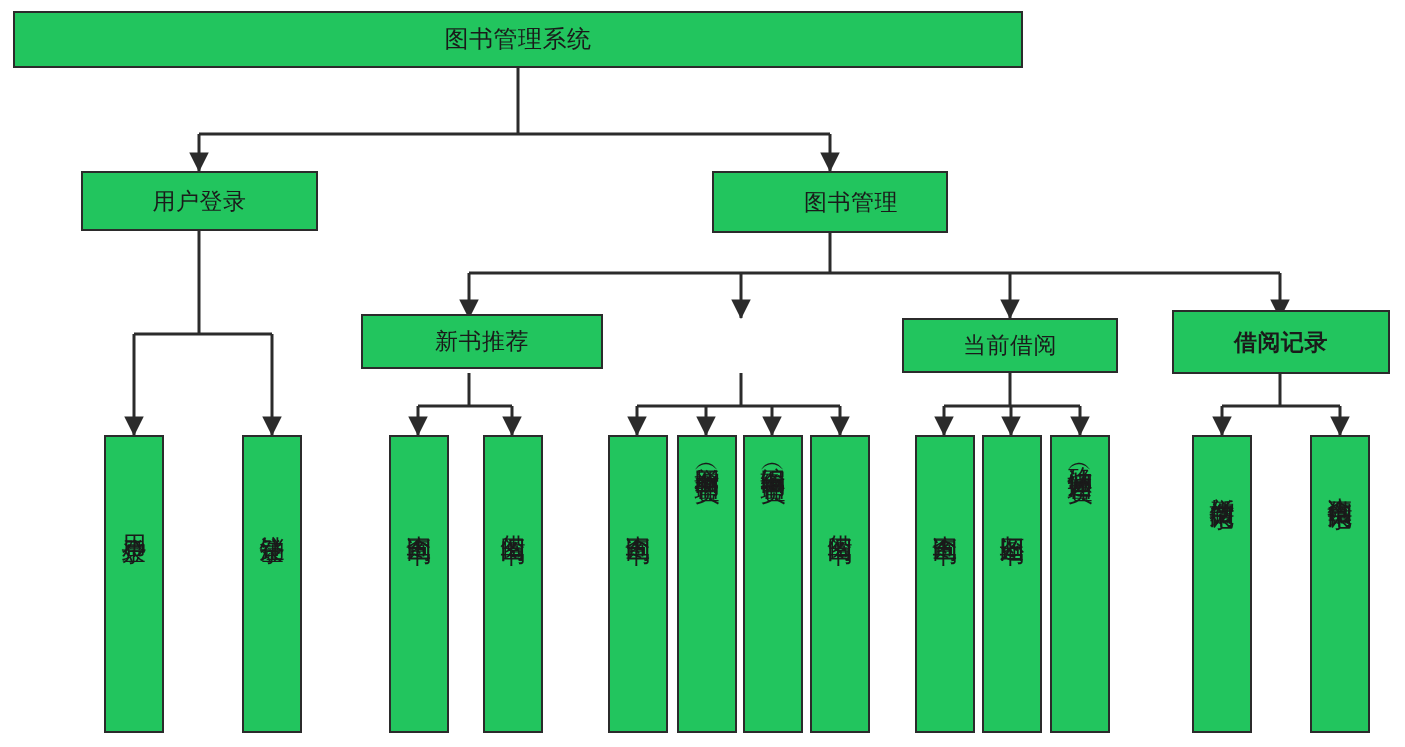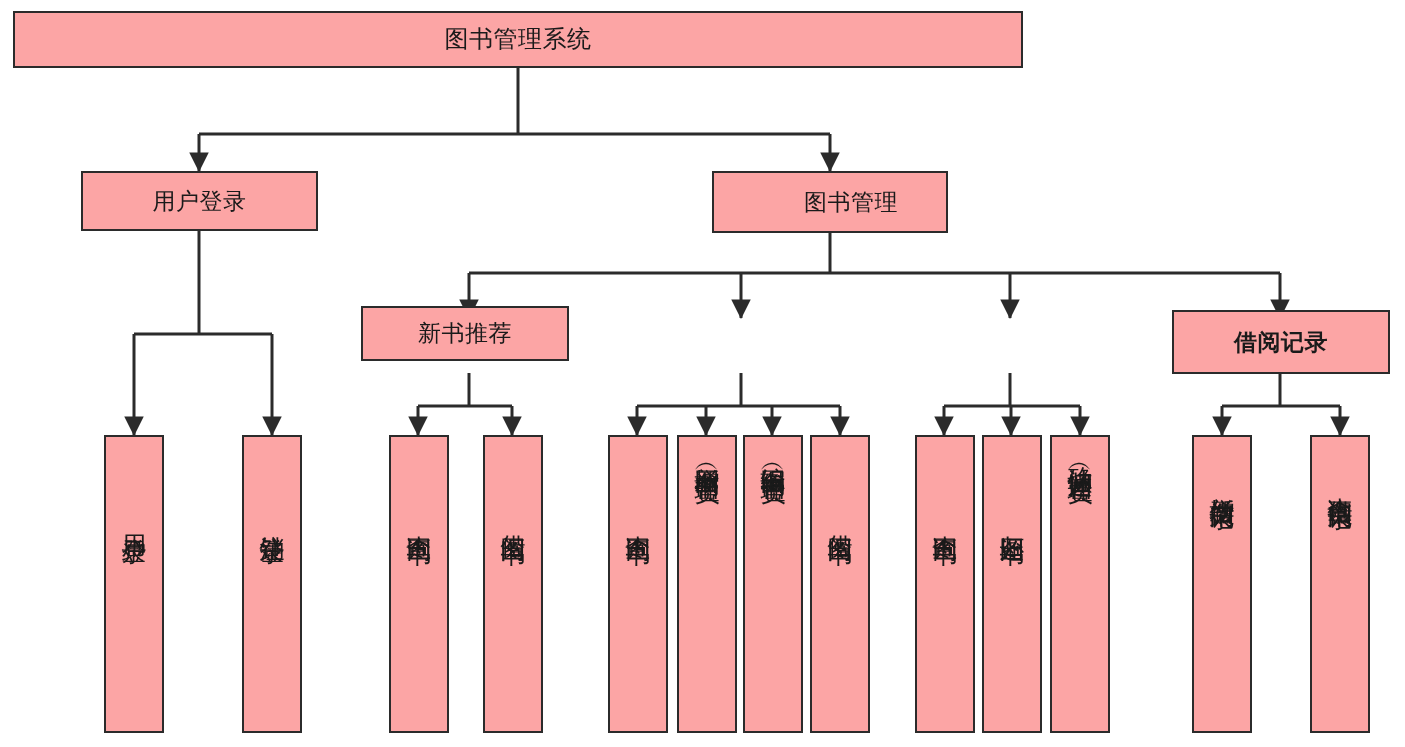--- a/index.html
+++ b/index.html
@@ -22,21 +22,21 @@
     position: absolute;
     left: 0;
     top: 0;
     width: 1405px;
     height: 747px;
     pointer-events: none;
   }
   .node {
     position: absolute;
     box-sizing: border-box;
-    background: #fca5a5;
+    background: #22c55e;
     border: 2px solid #2b2b2b;
     display: flex;
     align-items: center;
     justify-content: center;
     color: #1a1a1a;
   }
   .node-label {
     display: block;
     text-align: center;
     line-height: 1.06;
@@ -133,22 +133,25 @@
     <span class="node-label">图书管理系统</span>
   </div>
 
   <div class="node horiz" style="left:81px; top:171px; width:237px; height:60px;">
     <span class="node-label">用户登录</span>
   </div>
   <div class="node horiz" style="left:712px; top:171px; width:236px; height:62px;padding-left:42px;">
     <span class="node-label">图书管理</span>
   </div>
 
-  <div class="node horiz" style="left:361px; top:306px; width:208px; height:55px;">
+  <div class="node horiz" style="left:361px; top:314px; width:242px; height:55px;">
     <span class="node-label">新书推荐</span>
+  </div>
+  <div class="node horiz" style="left:902px; top:318px; width:216px; height:55px;">
+    <span class="node-label">当前借阅</span>
   </div>
   <div class="node horiz" style="left:1172px; top:310px; width:218px; height:64px;font-weight:bold;">
     <span class="node-label">借阅记录</span>
   </div>
 
   <div class="node vert" style="left:104px; top:435px; width:60px; height:298px; padding-top:78px;">
     <span class="node-label">用户登录</span>
   </div>
   <div class="node vert" style="left:242px; top:435px; width:60px; height:298px; padding-top:78px;">
     <span class="node-label">注销登录</span>

